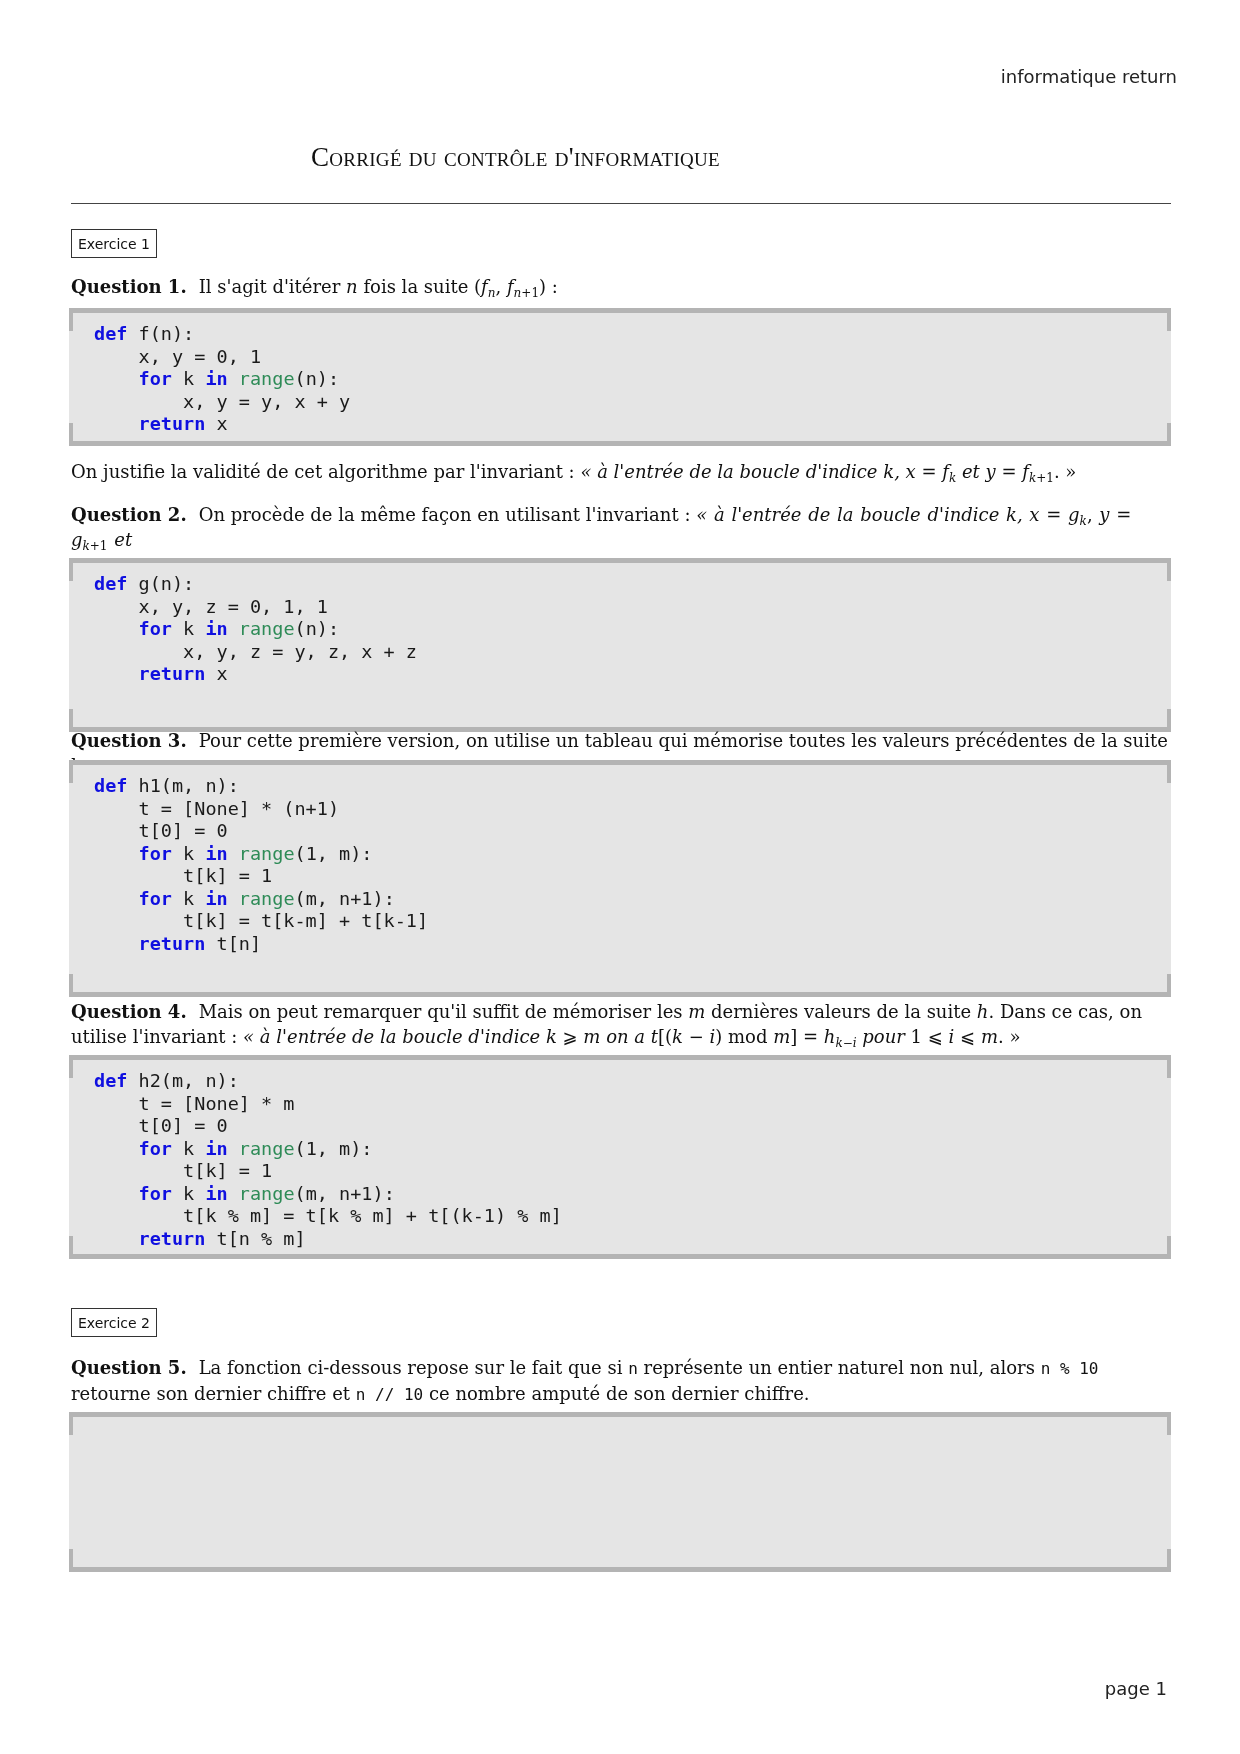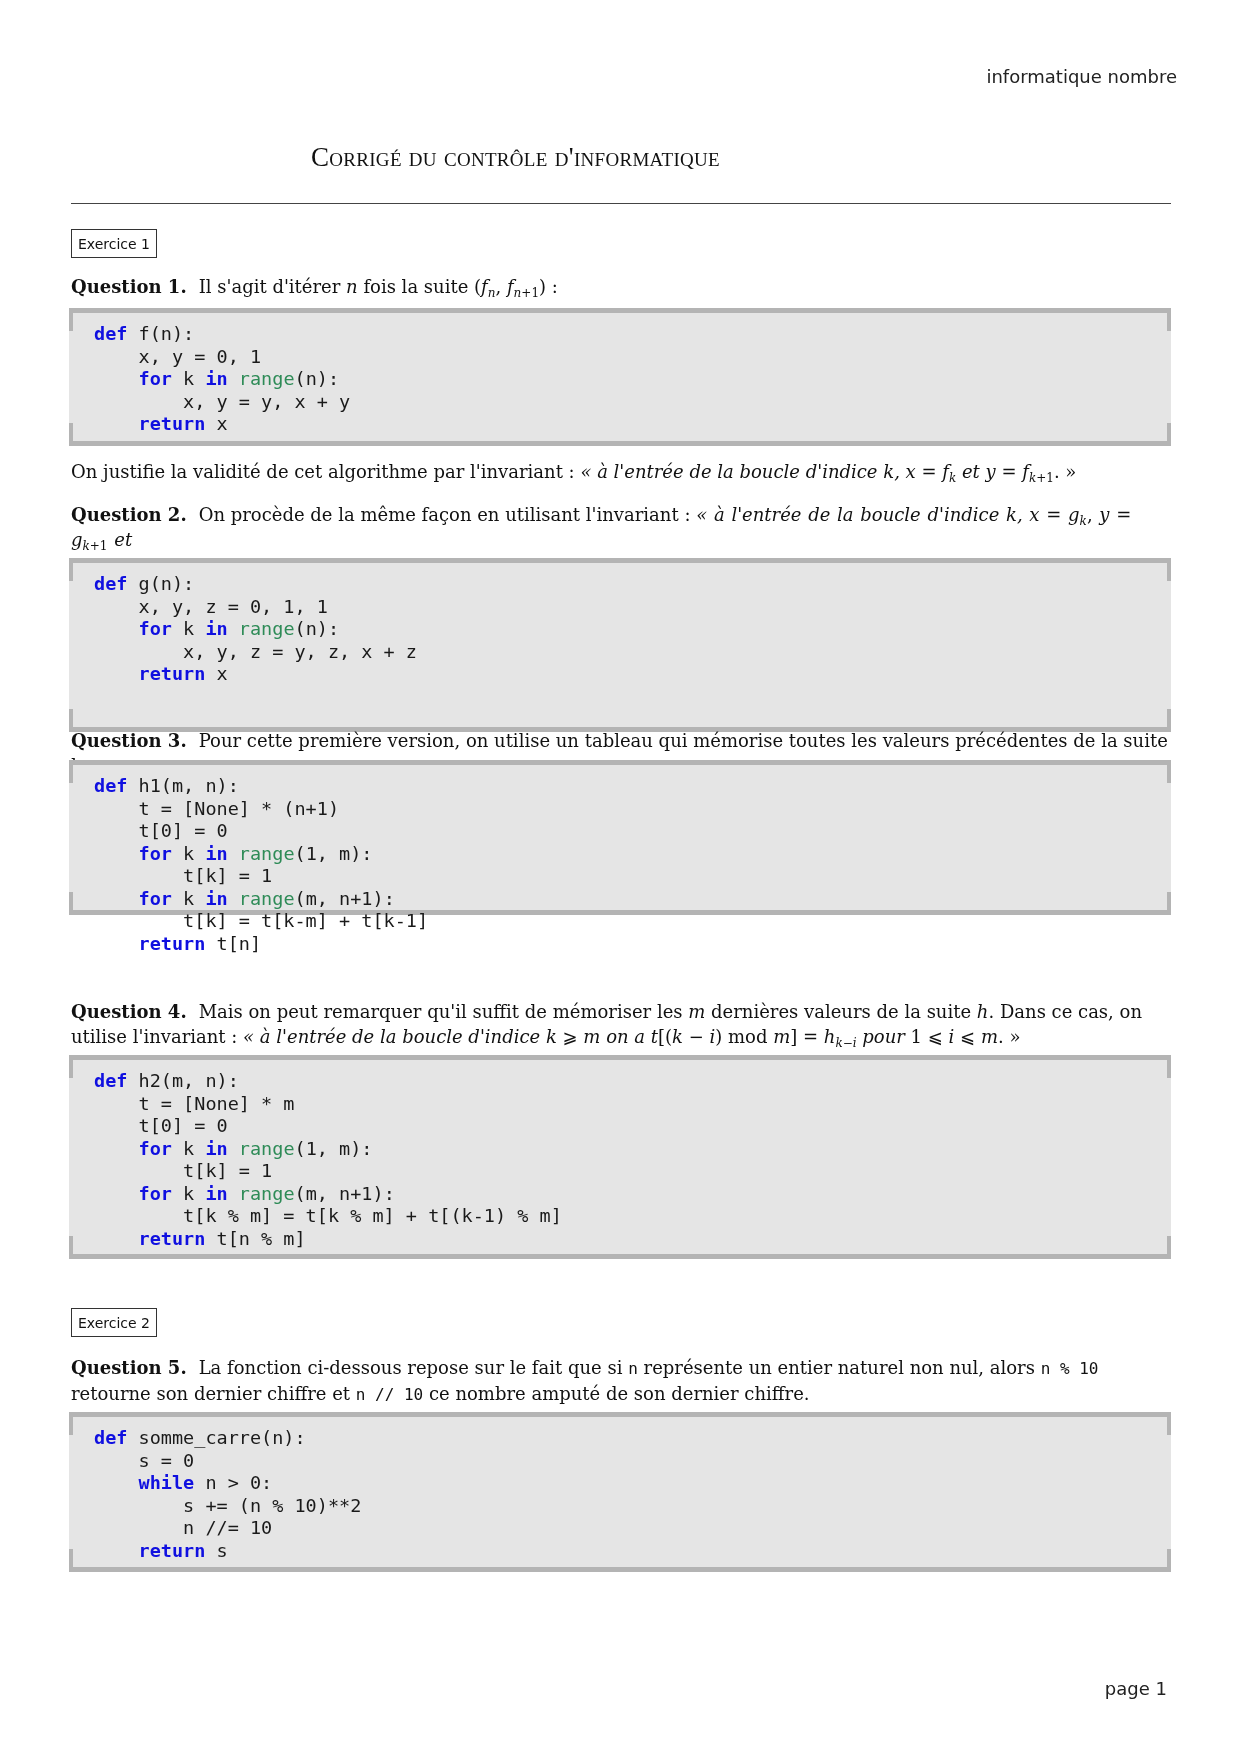--- a/index.html
+++ b/index.html
@@ -31,21 +31,21 @@
           line-height: 22.5px; color: #1a1a1a; white-space: pre; }
   .kw { color: #1010e0; font-weight: bold; }
   .bi { color: #2e8b57; }
   .footer { right: 73px; top: 1678px; font-family: "DejaVu Sans", "Liberation Sans", sans-serif;
             font-size: 18px; color: #222; }
   .line { display: block; }
 </style>
 </head>
 <body>
 
-<div class="abs header-right">informatique nombre</div>
+<div class="abs header-right">informatique return</div>
 <div class="abs title">Corrigé du contrôle d'informatique</div>
 <div class="abs rule"></div>
 
 <div class="abs exo-box" style="left:71px; top:229px;">Exercice 1</div>
 
 <div class="abs para" style="top:274px;">
   <span class="q-label">Question 1.</span><span>Il s'agit d'itérer </span><i>n</i><span> fois la suite </span><span>(<i>f</i><sub><i>n</i></sub>, <i>f</i><sub><i>n</i>+1</sub>) :</span>
 </div>
 
 <div class="abs codeblock" style="top:308px; height:138px;">
@@ -69,21 +69,21 @@
     <span class="cb-corner cb-tr"></span>
     <span class="cb-corner cb-bl"></span>
     <span class="cb-corner cb-br"></span>
   <pre class="code"><span class="line"><span class="kw">def</span> g(n):</span><span class="line">    x, y, z = 0, 1, 1</span><span class="line">    <span class="kw">for</span> k <span class="kw">in</span> <span class="bi">range</span>(n):</span><span class="line">        x, y, z = y, z, x + z</span><span class="line">    <span class="kw">return</span> x</span></pre>
 </div>
 
 <div class="abs para" style="top:728px;">
   <span class="q-label">Question 3.</span><span>Pour cette première version, on utilise un tableau qui mémorise toutes les valeurs précédentes de la suite h.</span>
 </div>
 
-<div class="abs codeblock" style="top:760px; height:155px;">
+<div class="abs codeblock" style="top:760px; height:237px;">
   <span class="cb-corner cb-tl"></span>
     <span class="cb-corner cb-tr"></span>
     <span class="cb-corner cb-bl"></span>
     <span class="cb-corner cb-br"></span>
   <pre class="code"><span class="line"><span class="kw">def</span> h1(m, n):</span><span class="line">    t = [None] * (n+1)</span><span class="line">    t[0] = 0</span><span class="line">    <span class="kw">for</span> k <span class="kw">in</span> <span class="bi">range</span>(1, m):</span><span class="line">        t[k] = 1</span><span class="line">    <span class="kw">for</span> k <span class="kw">in</span> <span class="bi">range</span>(m, n+1):</span><span class="line">        t[k] = t[k-m] + t[k-1]</span><span class="line">    <span class="kw">return</span> t[n]</span></pre>
 </div>
 
 <div class="abs para" style="top:999px;">
   <span class="q-label">Question 4.</span><span>Mais on peut remarquer qu'il suffit de mémoriser les <i>m</i> dernières valeurs de la suite <i>h</i>. Dans ce cas, on utilise l'invariant : </span><span><i>« à l'entrée de la boucle d'indice k</i> ⩾ <i>m on a t</i>[(<i>k</i> − <i>i</i>) mod <i>m</i>] = <i>h</i><sub><i>k</i>−<i>i</i></sub> <i>pour</i> 1 ⩽ <i>i</i> ⩽ <i>m</i>. »</span>
 </div>
@@ -100,16 +100,15 @@
 
 <div class="abs para" style="top:1355px;">
   <span class="q-label">Question 5.</span><span>La fonction ci-dessous repose sur le fait que si </span><span class="tt">n</span><span> représente un entier naturel non nul, alors </span><span class="tt" style="white-space:pre">n % 10</span><span> retourne son dernier chiffre et </span><span class="tt" style="white-space:pre">n // 10</span><span> ce nombre amputé de son dernier chiffre.</span>
 </div>
 
 <div class="abs codeblock" style="top:1412px; height:160px;">
   <span class="cb-corner cb-tl"></span>
     <span class="cb-corner cb-tr"></span>
     <span class="cb-corner cb-bl"></span>
     <span class="cb-corner cb-br"></span>
-  <pre class="code"><span class="line"><span class="kw">def</span> somme_carre(n):</span><span class="line">    s = 0</span><span class="line">    <span class="kw">while</span> n &gt; 0:</span><span class="line">        s += (n % 10)**2</span><span class="line">        n //= 10</span><span class="line">    <span class="kw">return</span> s</span></pre>
 </div>
 
 <div class="abs footer">page 1</div>
 
 </body></html>

